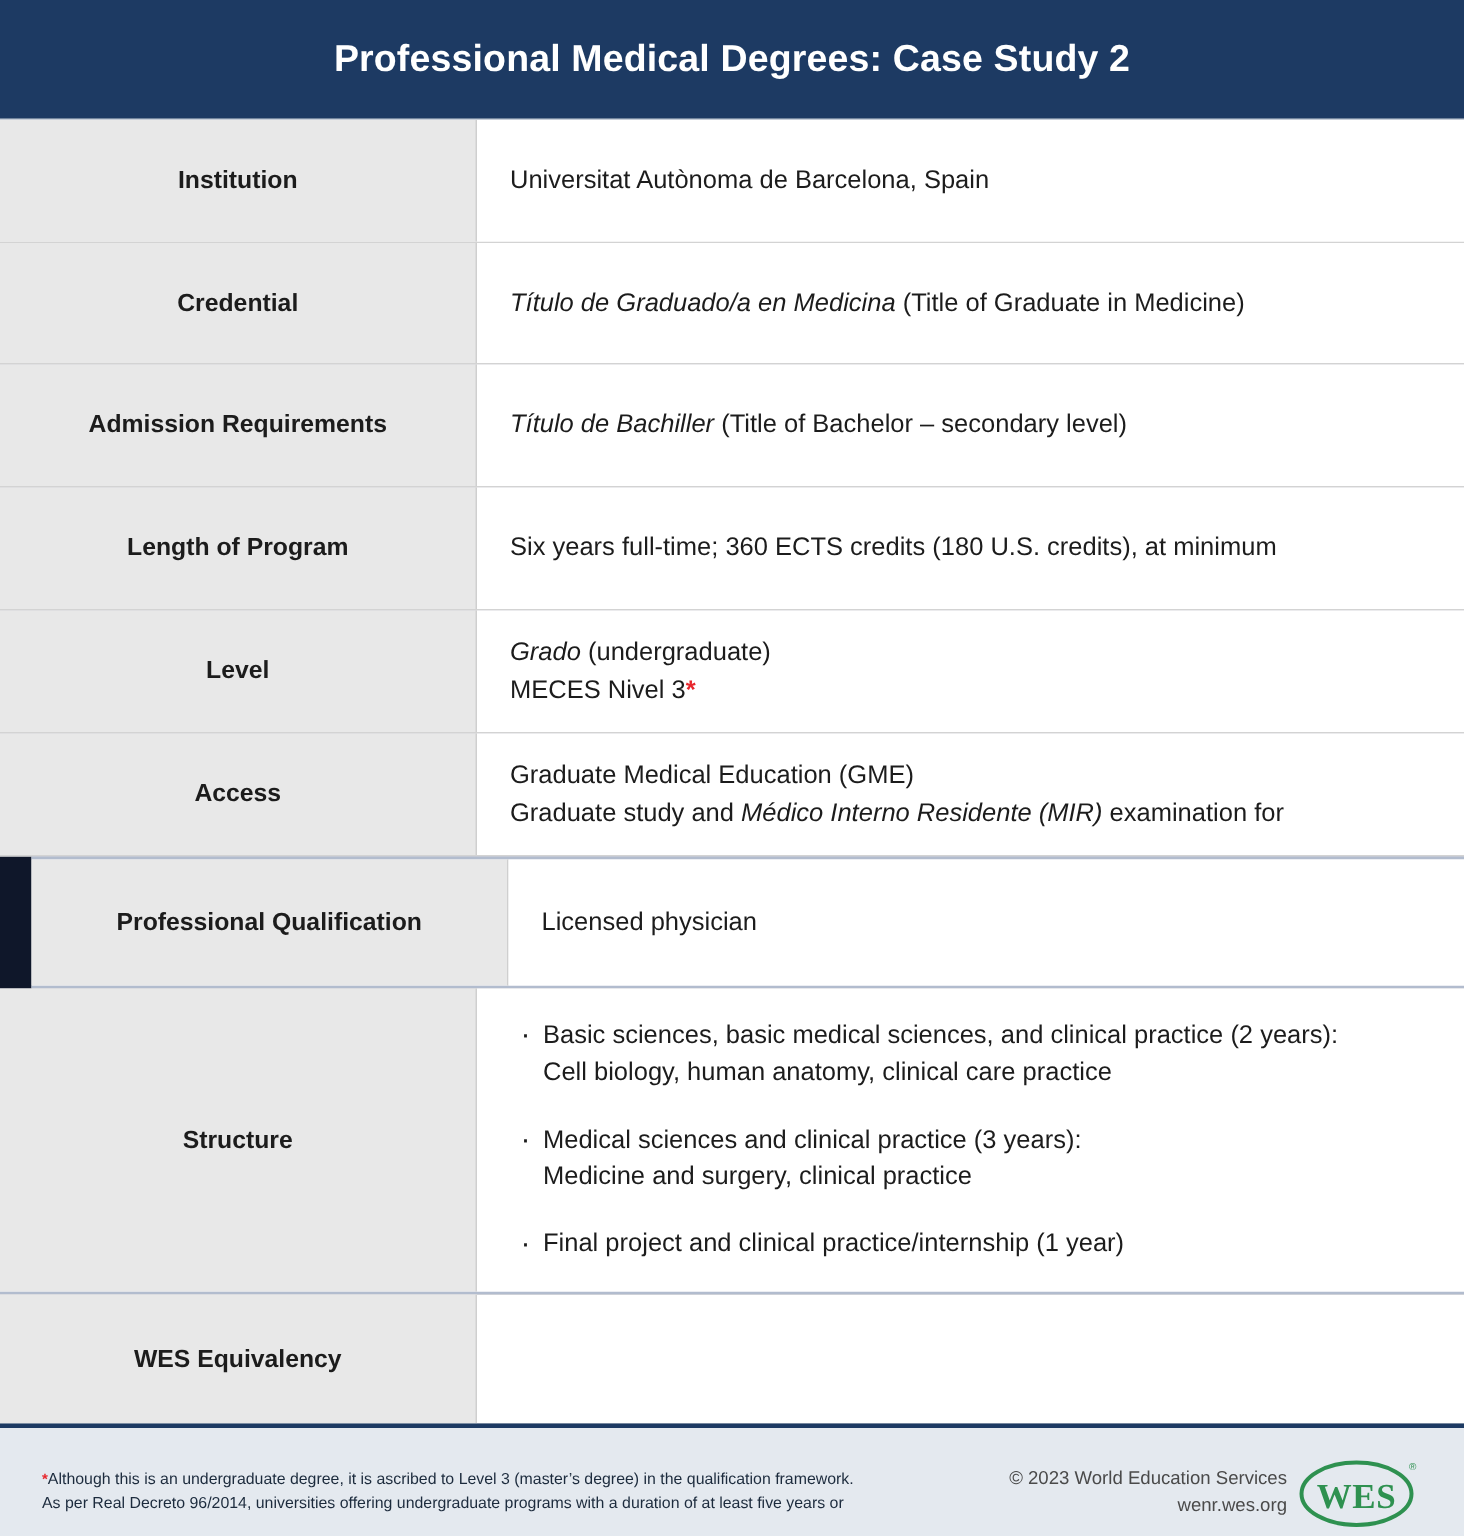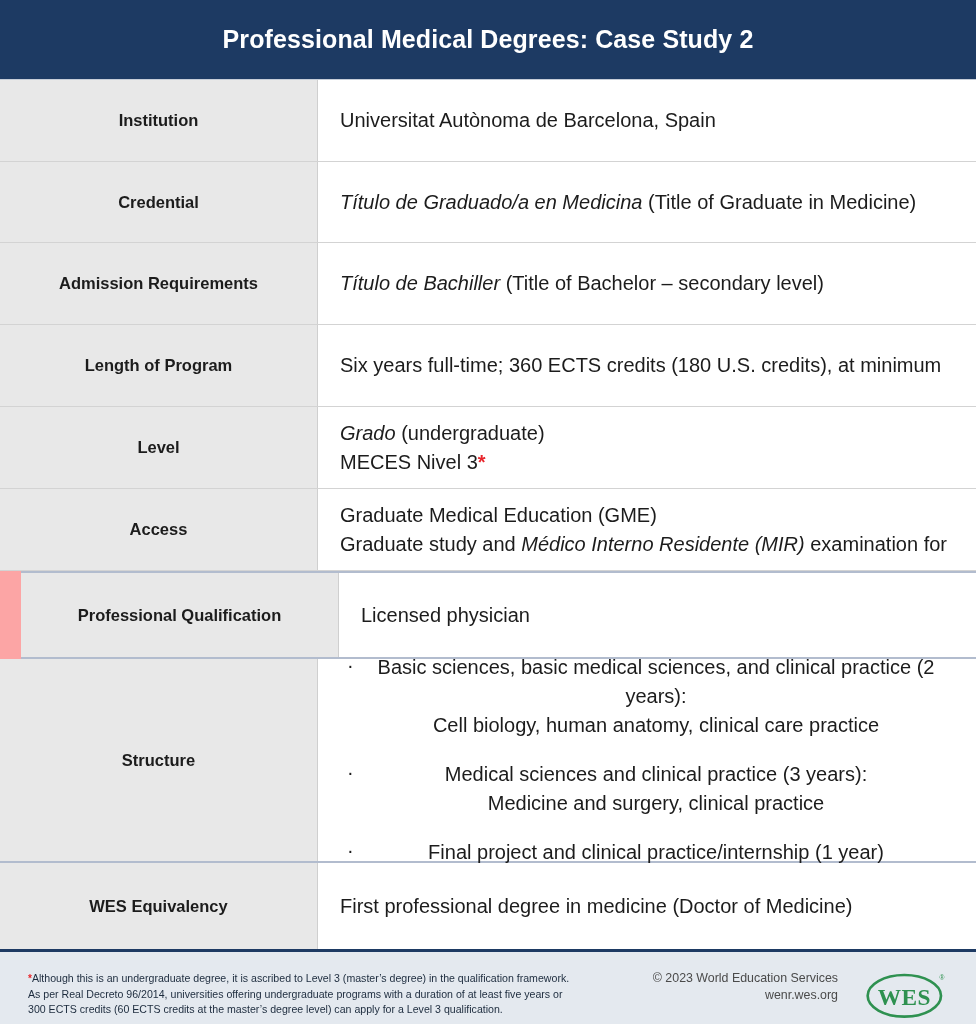--- a/index.html
+++ b/index.html
@@ -38,21 +38,21 @@
     font-size: 25px;
     font-weight: bold;
     letter-spacing: 0.1px;
     text-align: center;
   }
   
   .table {
     flex: 1 1 auto;
     display: flex;
     flex-direction: column;
-    background: #fca5a5;
+    background: #0f172a;
   }
   .row {
     display: flex;
     flex-direction: row;
     border-bottom: 1px solid #d3d3d3;
     background: #ffffff;
     box-sizing: border-box;
   }
   .row:last-child { border-bottom: none; }
   .row.accent-top { border-top: 2px solid #b2bcce; margin-left: 21px; }
@@ -74,37 +74,36 @@
     color: #1c1c1c;
   }
   .cell-value {
     flex: 1 1 auto;
     background: #ffffff;
     box-sizing: border-box;
     display: flex;
     flex-direction: column;
     justify-content: center;
     padding: 6px 22px;
-    font-size: 20px;
+    font-size: 17px;
     color: #1c1c1c;
     line-height: 1.42;
   }
   .cell-value i { }
   .star {
     color: #e8262c;
     font-weight: bold;
   }
   .vline { line-height: 1.45; }
 
   
   ul.bullets {
     list-style: none;
     margin: 4px;
     padding: 0;
-    text-align: center;
   }
   ul.bullets li {
     position: relative;
     padding-left: 18px;
     margin-bottom: 20px;
     line-height: 1.45;
   }
   ul.bullets li:last-child { margin-bottom: 0; }
   ul.bullets li::before {
     content: "\00B7";
@@ -142,22 +141,22 @@
     flex: 1 1 auto;
     font-size: 10.6px;
     color: #1c2b3d;
     line-height: 1.5;
     max-width: 600px;
   }
   .footnote .star { font-size: 10px; }
   .footer-right {
     display: flex;
     flex-direction: row;
-    align-items: flex-start;
-    gap: 26px;
+    align-items: center;
+    gap: 6px;
     margin-left: auto;
     padding-right: 10px;
   }
   .copyright {
     text-align: right;
     font-size: 12.4px;
     color: #4a4a4a;
     line-height: 1.45;
   }
   .logo {
@@ -236,32 +235,28 @@
 Cell biology, human anatomy, clinical care practice</li>
           <li style="white-space:pre-line">Medical sciences and clinical practice (3 years):
 Medicine and surgery, clinical practice</li>
           <li style="white-space:pre-line">Final project and clinical practice/internship (1 year)</li>
         </ul>
       </div>
     </div>
 
     <div class="row h-wes">
       <div class="cell-label">WES Equivalency</div>
-      <div class="cell-value">
-        <span>First professional degree in medicine (Doctor of Medicine)</span>
-      </div>
     </div>
 
   </div>
 
   <div class="footer">
     <div class="footnote">
       <div><span class="star">*</span><span>Although this is an undergraduate degree, it is ascribed to Level 3 (master’s degree) in the qualification framework.</span></div>
       <div>As per Real Decreto 96/2014, universities offering undergraduate programs with a duration of at least five years or</div>
-      <div>300 ECTS credits (60 ECTS credits at the master’s degree level) can apply for a Level 3 qualification.</div>
     </div>
     <div class="footer-right">
       <div class="copyright">
         <div>© 2023 World Education Services</div>
         <div>wenr.wes.org</div>
       </div>
       <svg class="logo" viewBox="0 0 100 60">
         <ellipse cx="48" cy="31" rx="44" ry="25" fill="none" stroke="#2e9150" stroke-width="3.2"></ellipse>
         <text x="48" y="42" text-anchor="middle" font-family="'Liberation Serif', serif" font-size="28" font-weight="bold" fill="#2e9150" letter-spacing="0.5">WES</text>
         <text x="93" y="12" text-anchor="middle" font-family="'Liberation Sans', sans-serif" font-size="8" fill="#2e9150">®</text>

